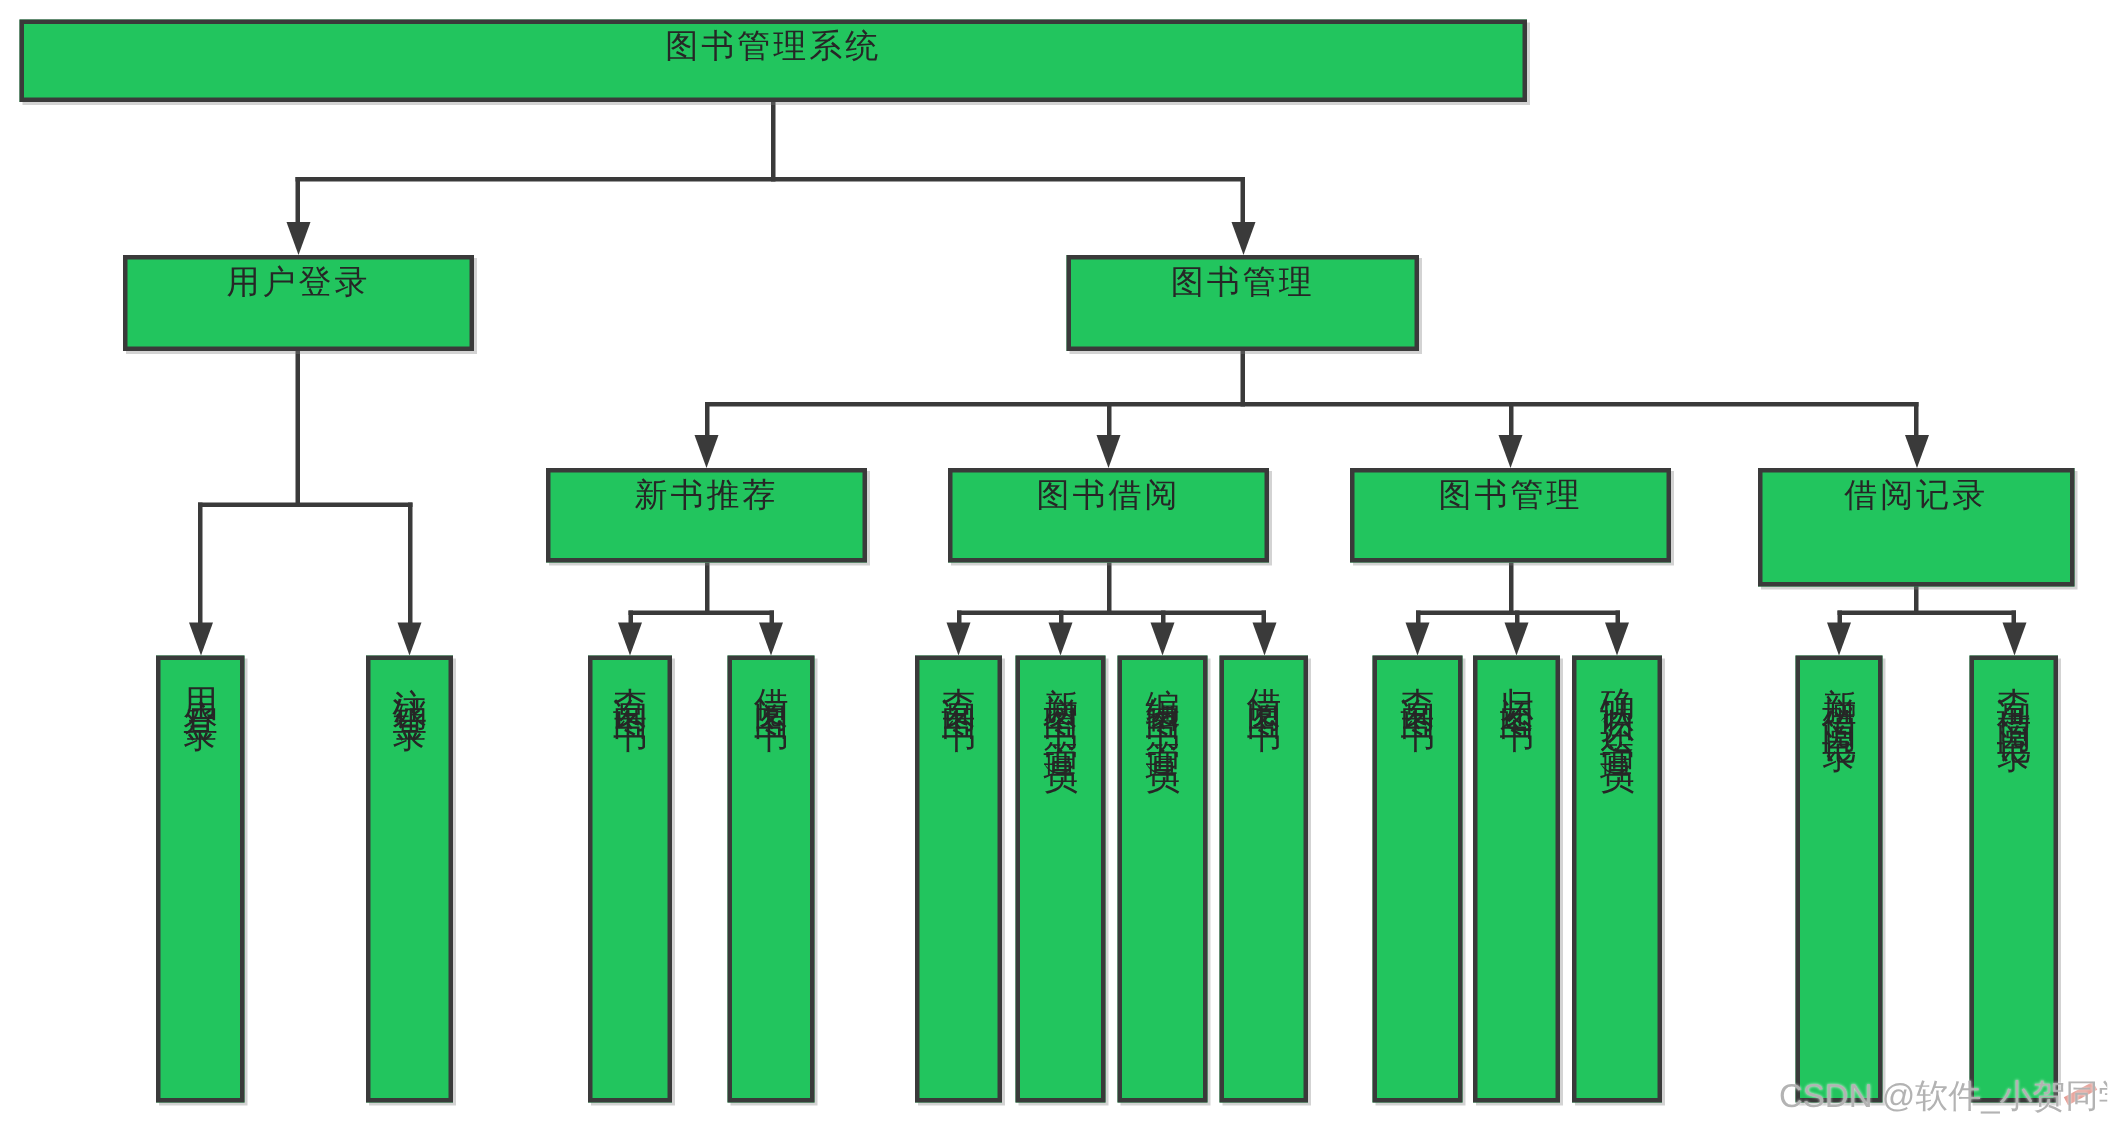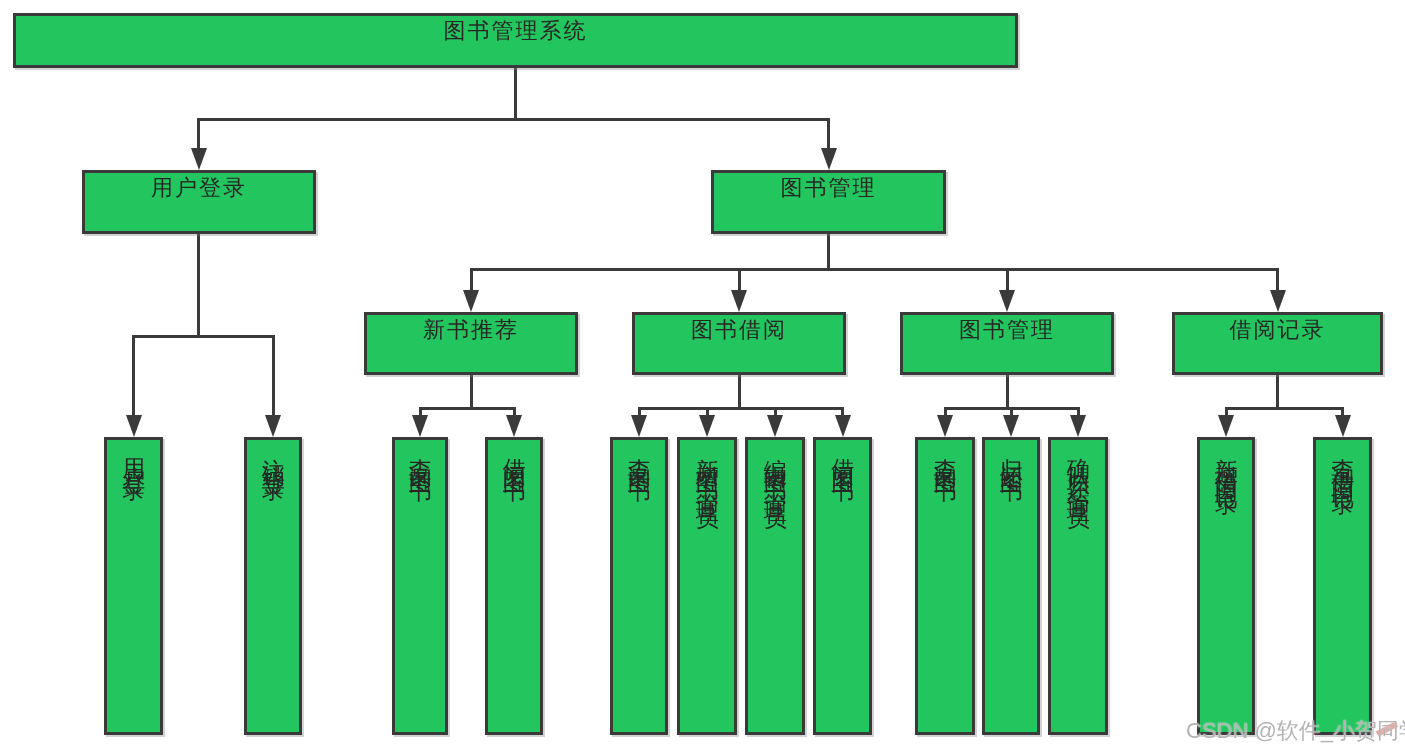--- a/index.html
+++ b/index.html
@@ -80,21 +80,21 @@
 
   <div class="node" style="left:632px;top:312px;width:214px;height:63px;">
     <span class="h-label">图书借阅</span>
   </div>
   <div class="node" style="left:364px;top:312px;width:214px;height:63px;">
     <span class="h-label">新书推荐</span>
   </div>
   <div class="node" style="left:900px;top:312px;width:214px;height:63px;">
     <span class="h-label">图书管理</span>
   </div>
-  <div class="node" style="left:1172px;top:312px;width:211px;height:63px;">
+  <div class="node" style="left:1172px;top:312px;width:211px;height:79px;">
     <span class="h-label">借阅记录</span>
   </div>
 
   <div class="node leaf" style="left:104px;top:437px;width:59px;height:298px;">
     <span class="v-label">用户登录</span>
   </div>
   <div class="node leaf" style="left:244px;top:437px;width:58px;height:298px;">
     <span class="v-label">注销登录</span>
   </div>
 

